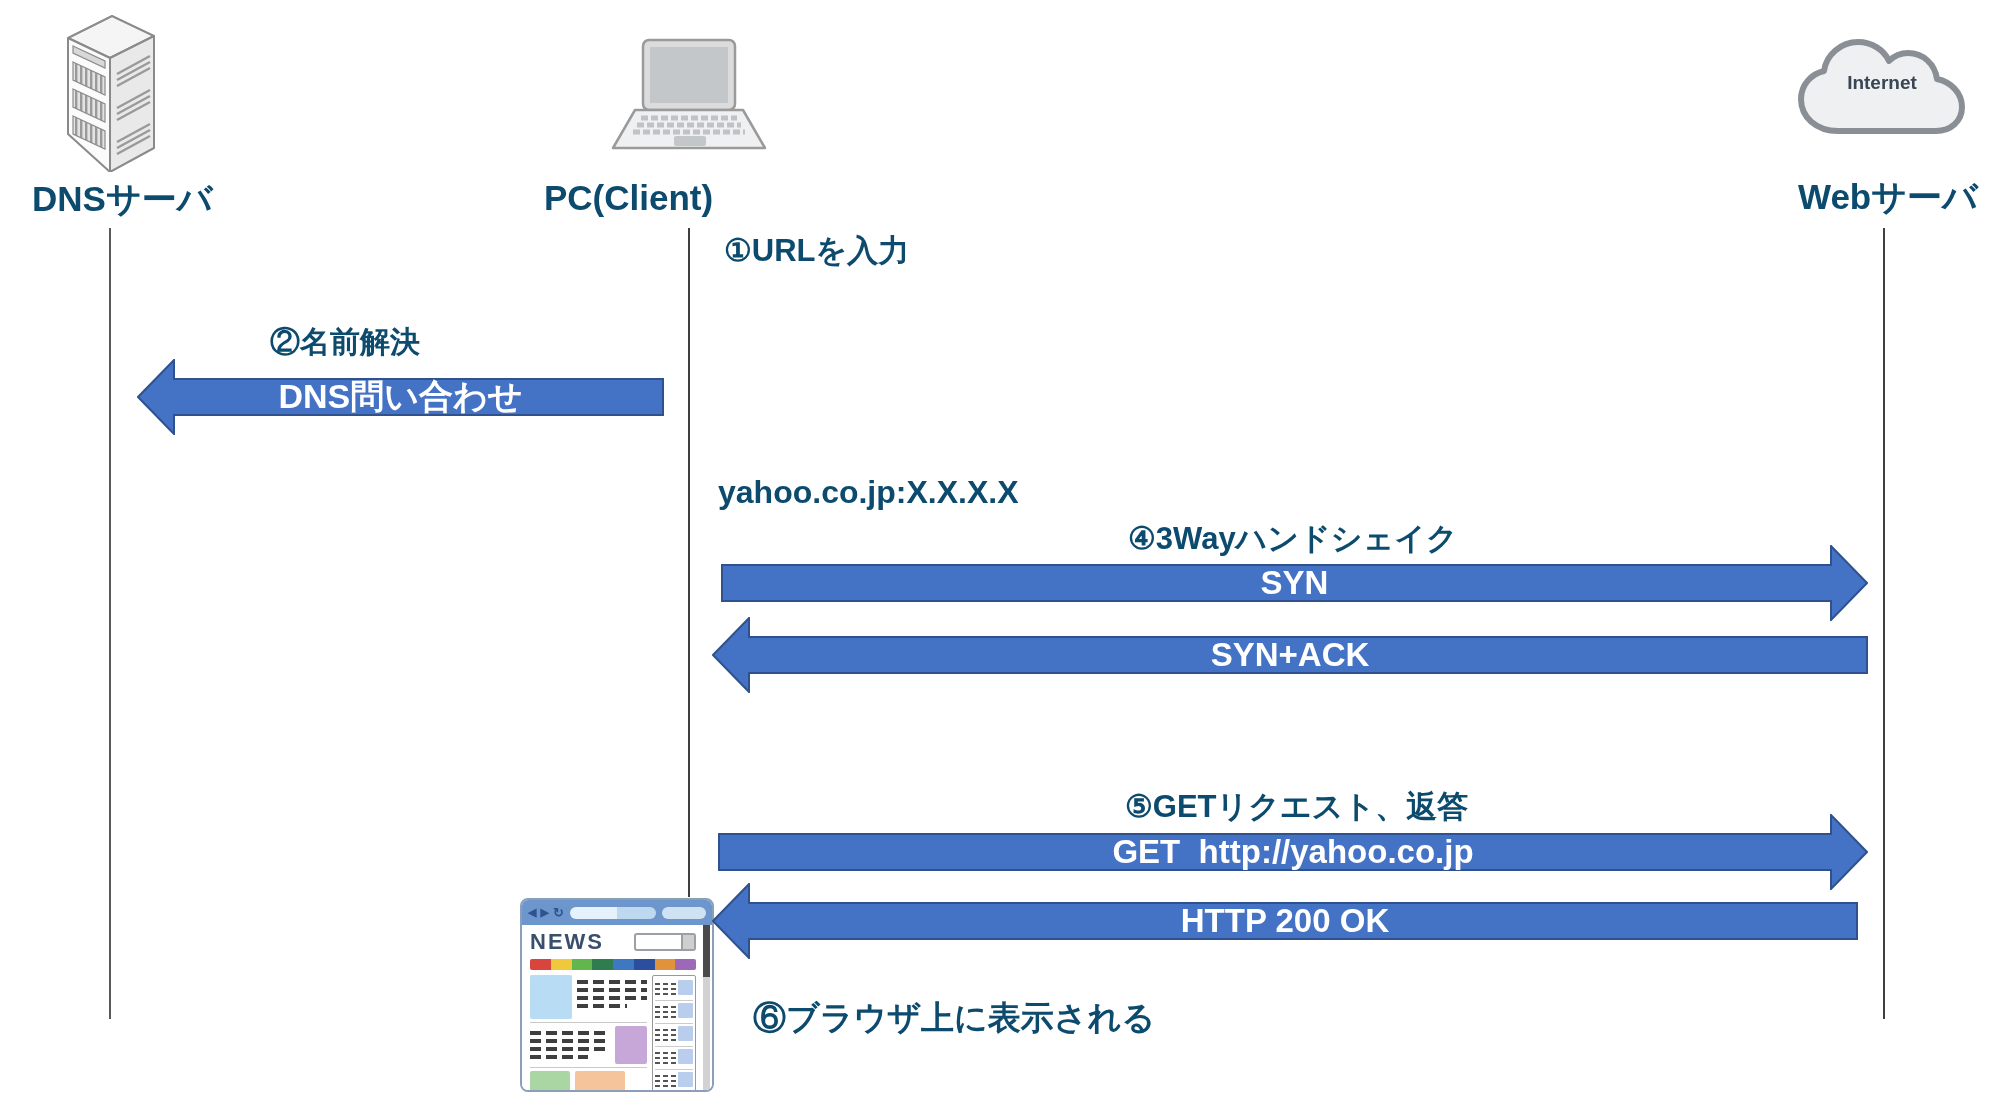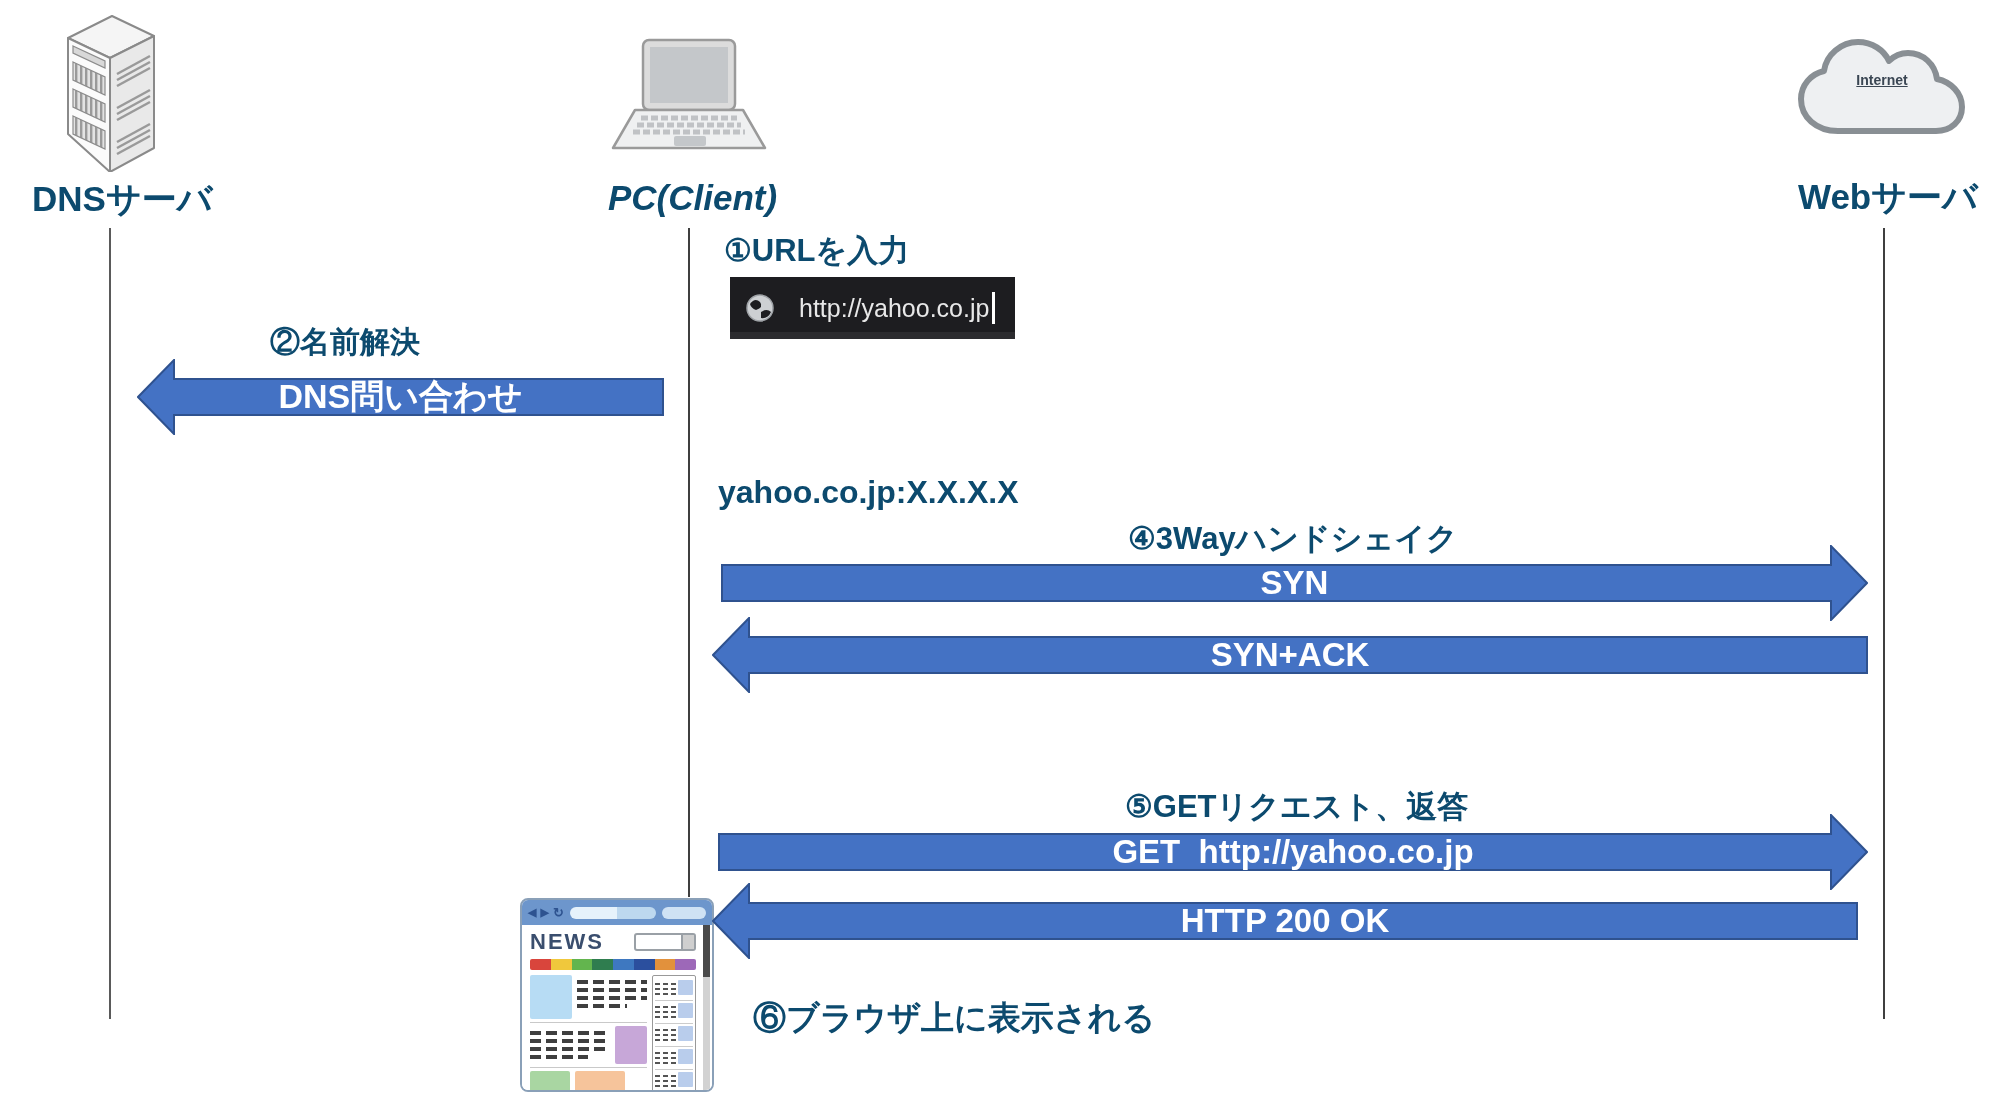--- a/index.html
+++ b/index.html
@@ -56,21 +56,21 @@
   .tl { height:4px; margin:4px 0; background:repeating-linear-gradient(90deg,#3f3f3f 0 11px, transparent 11px 16px); }
   .tl.short { width:72%; }
   .b-sep { height:1px; background:#c9c9c9; margin:3px 0; }
   .b-side-item { border-bottom:1px solid #ccc; padding:2px 0; display:flex; gap:2px; }
   .b-side-item:last-child { border-bottom:none; }
   .s-text { flex:1; }
   .stl { height:2px; margin:3px 0; background:repeating-linear-gradient(90deg,#555 0 5px, transparent 5px 8px); }
   .s-thumb { width:15px; height:15px; background:#b9cdec; border-radius:1px; flex:0 0 auto; }
 
   .cloud-text { position:absolute; left:1792px; top:72px; width:180px; text-align:center;
-                font-weight:bold; font-size:14px; color:#3a4653; z-index:3;text-decoration:underline; }
+                font-weight:bold; font-size:19px; color:#3a4653; z-index:3; }
 </style>
 </head>
 <body>
 
 <div class="canvas">
 
   <svg class="icon" style="left:60px; top:12px;" width="100" height="160" viewBox="0 0 100 160">
     <defs>
       <pattern id="slats" width="5" height="40" patternUnits="userSpaceOnUse">
         <rect width="5" height="40" fill="#e3e3e3"></rect>
@@ -108,44 +108,34 @@
     </g>
     <rect x="69" y="98" width="32" height="10" rx="2" fill="#c4c7ca"></rect>
   </svg>
 
   <svg class="icon" style="left:1792px; top:30px;" width="180" height="112" viewBox="0 0 180 112">
     <path d="M 46 101 C 24 101 9 87 9 69 C 9 55 19 44 32 41 C 34 25 49 12 66 12 C 80 12 92 20 97 31 C 102 26 109 23 116 23 C 131 23 143 34 145 49 C 159 52 170 63 170 77 C 170 91 159 101 144 101 Z" fill="#eef0f2" stroke="#898f94" stroke-width="6" stroke-linejoin="round"></path>
   </svg>
   <div class="cloud-text">Internet</div>
 
   <div class="lbl" style="left:24px;  top:176px; font-size:35px;">DNSサーバ</div>
-  <div class="lbl" style="left:600px; top:178px; font-size:35px;font-style:italic;">PC(Client)</div>
+  <div class="lbl" style="left:536px; top:178px; font-size:35px;">PC(Client)</div>
   <div class="lbl" style="left:1790px; top:174px; font-size:35px;">Webサーバ</div>
 
   <div class="lifeline" style="left:109px;  top:228px; height:791px; background:#5a5a5a;"></div>
   <div class="lifeline" style="left:688px;  top:228px; height:669px;"></div>
   <div class="lifeline" style="left:1883px; top:228px; height:791px;"></div>
 
   <div class="lbl" style="left:716px;  top:230px; font-size:31px;">①URLを入力</div>
   <div class="lbl" style="left:262px;  top:322px; font-size:30px;text-align:right;">②名前解決</div>
   <div class="lbl" style="left:710px; top:474px; font-size:32px;">yahoo.co.jp:X.X.X.X</div>
   <div class="lbl" style="left:1120px; top:518px; font-size:31px;">④3Wayハンドシェイク</div>
   <div class="lbl" style="left:1117px; top:786px; font-size:31px;">⑤GETリクエスト、返答</div>
   <div class="lbl" style="left:745px;  top:996px; font-size:33px;">⑥ブラウザ上に表示される</div>
 
-  <div class="urlbar">
-    <svg class="globe" width="30" height="30" viewBox="0 0 30 30">
-      <circle cx="15" cy="15" r="13" fill="#cdd0d3"></circle>
-      <path d="M5,11 Q10,4 15,9 Q19,14 11,17 Q6,15 5,11 Z" fill="#1D1D20"></path>
-      <path d="M16,19 Q22,15 26,19 Q23,26 16,25 Z" fill="#1D1D20"></path>
-      <circle cx="15" cy="15" r="13" fill="none" stroke="#9fa3a7" stroke-width="1.5"></circle>
-    </svg>
-    <span class="urltext">http://yahoo.co.jp</span>
-      <span class="cursor"></span>
-  </div>
 
   <div class="arrow" style="left:137px; top:359px; width:527px; height:76px;">
     <svg width="527" height="76">
         <polygon points="526,20 37,20 37,1 1,38 37,75 37,56 526,56"></polygon>
       </svg>
     <div class="alabel" style="font-size:34px;">DNS問い合わせ</div>
   </div>
 
 
   <div class="arrow" style="left:721px; top:545px; width:1147px; height:76px;">

